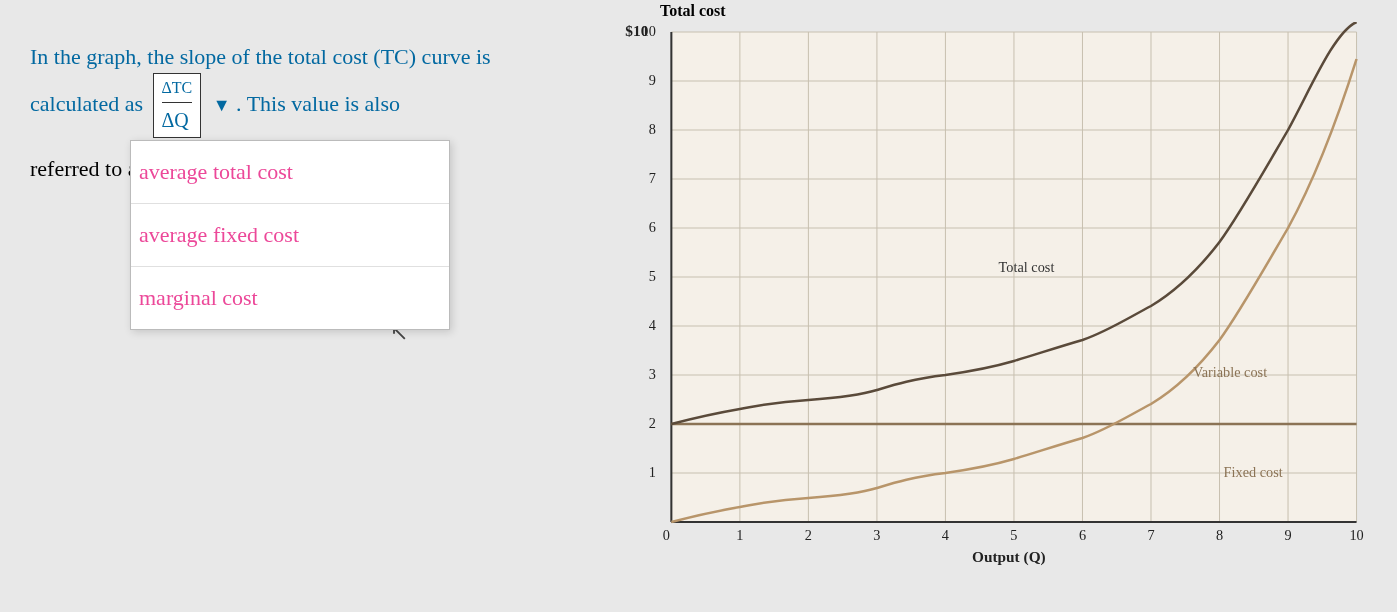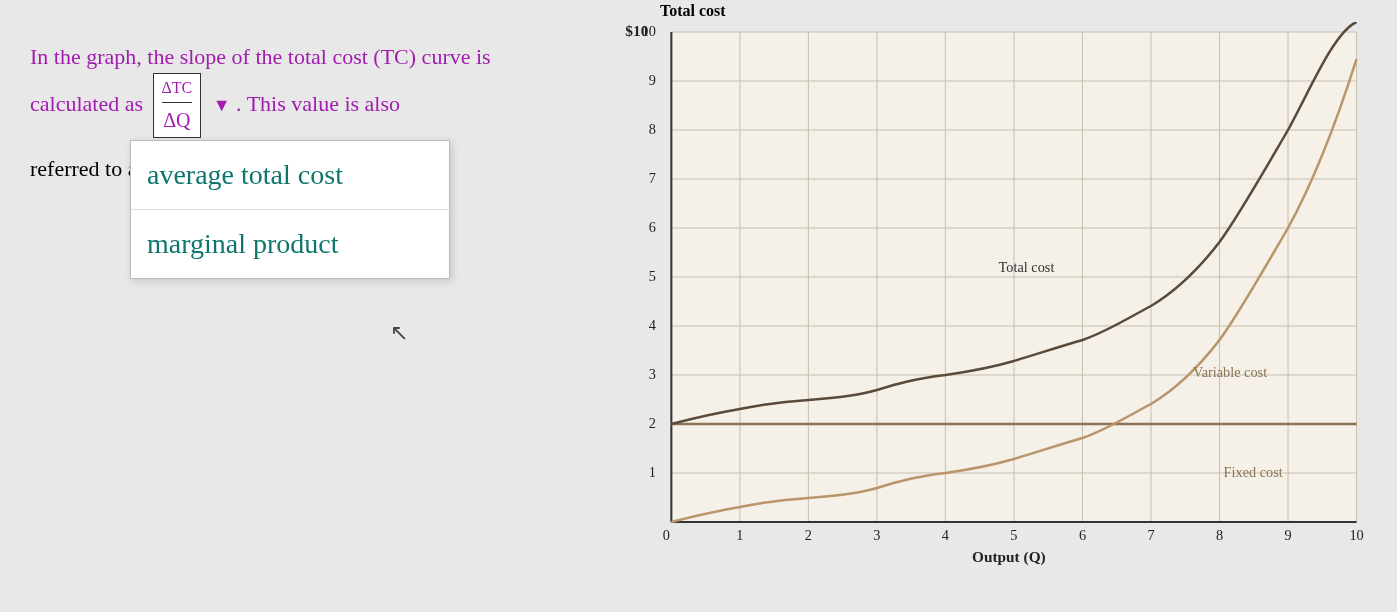--- a/index.html
+++ b/index.html
@@ -14,26 +14,26 @@
     }
     .left-panel {
       width: 600px;
       padding: 40px 30px 30px 30px;
       position: relative;
       flex-shrink: 0;
     }
     .intro-text {
       font-size: 22px;
       line-height: 1.5;
-      color: #a21caf;
+      color: #0369a1;
     }
     .inline-fraction {
       display: inline-flex;
       flex-direction: column;
-      align-items: center;
+      align-items: flex-start;
       vertical-align: middle;
       border: 1px solid #333;
       padding: 2px 8px;
       margin: 0 4px;
       background: #fff;
       position: relative;
     }
     .fraction-top {
       font-size: 16px;
       border-bottom: 1px solid #333;
@@ -66,23 +66,23 @@
       position: absolute;
       left: 130px;
       top: 140px;
       width: 320px;
       background: #fff;
       border: 1px solid #bbb;
       box-shadow: 2px 2px 8px rgba(0,0,0,0.15);
       z-index: 10;
     }
     .dropdown-item {
-      padding: 18px 16px;
-      font-size: 28px;
-      color: #0f766e;
+      padding: 18px 8px;
+      font-size: 22px;
+      color: #ec4899;
       cursor: pointer;
       border-bottom: 1px solid #e0e0e0;
     }
     .dropdown-item:last-child {
       border-bottom: none;
     }
 
     
     .right-panel {
       flex: 1;
@@ -138,21 +138,22 @@
     <span>referred to as</span>
     <span class="dropdown-trigger">
       <span>&nbsp;</span>
       <span class="dropdown-arrow">▼</span>
     </span>
     <span>.</span>
   </div>
 
   <div class="dropdown-menu">
     <div class="dropdown-item">average total cost</div>
-    <div class="dropdown-item">marginal product</div>
+    <div class="dropdown-item">average fixed cost</div>
+    <div class="dropdown-item">marginal cost</div>
   </div>
 
   <div class="cursor-indicator">↖</div>
 </div>
 
 <div class="right-panel">
   <div class="chart-container">
     <div class="chart-title">Total cost</div>
     <div class="chart-area">
       <svg class="chart-svg" viewBox="0 0 750 550" preserveAspectRatio="none">

